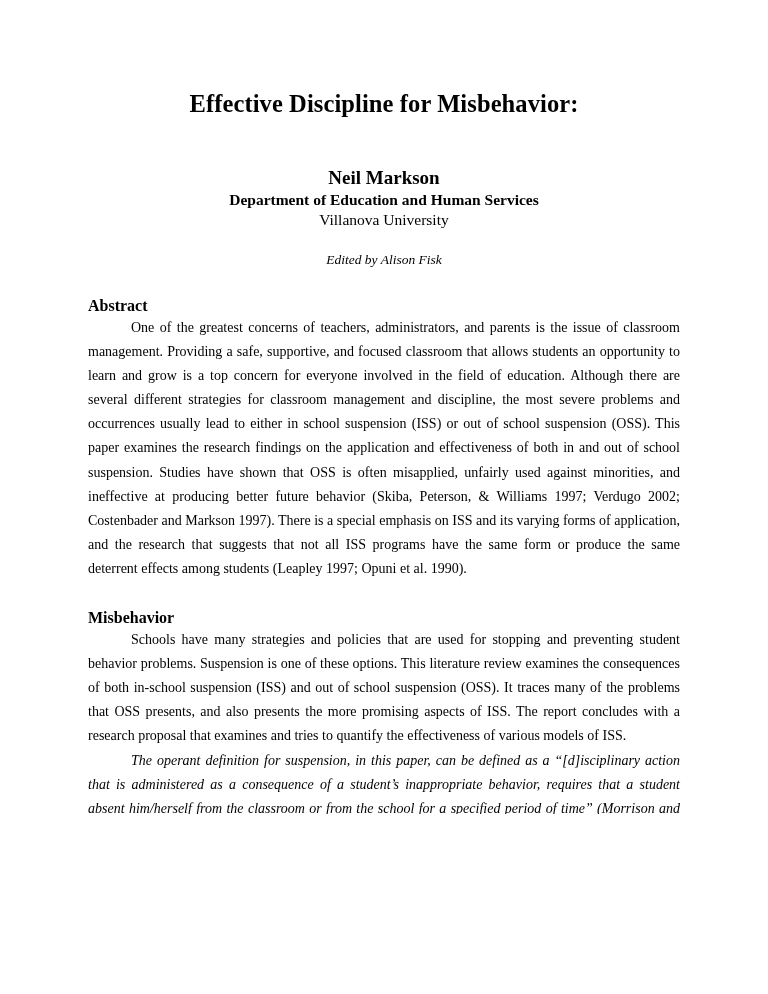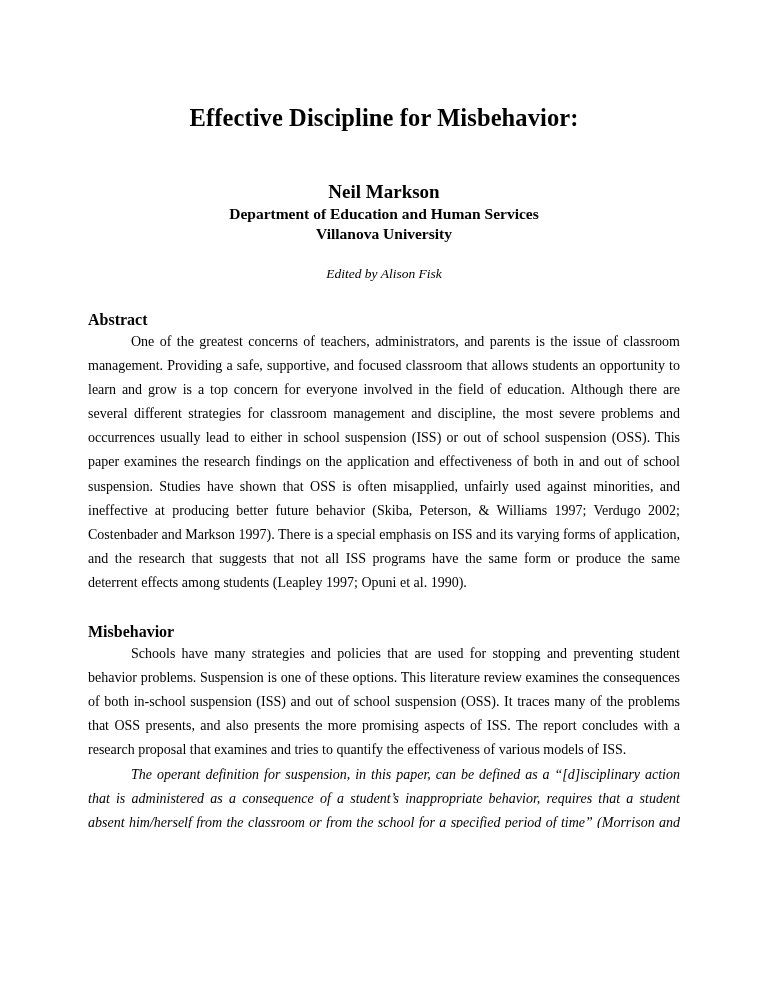--- a/index.html
+++ b/index.html
@@ -11,21 +11,21 @@
   body {
     font-family: "Liberation Serif", "DejaVu Serif", serif;
     color: #000000;
     -webkit-font-smoothing: antialiased;
   }
 
   .page {
     position: relative;
     width: 768px;
     height: 810px;
-    margin: 18px auto;
+    margin: 4px auto;
     background: #ffffff;
     overflow: hidden;
     box-sizing: border-box;
   }
 
   .content {
     position: absolute;
     left: 88px;
     top: 0;
     width: 592px;
@@ -56,21 +56,21 @@
   }
 
   .author-dept {
     font-size: 15.5px;
     font-weight: bold;
     line-height: 20px;
   }
 
   .author-univ {
     font-size: 15.5px;
-    font-weight: bold;
+    font-weight: normal;
     line-height: 20px;
   }
 
   .editor-line {
     text-align: center;
     font-size: 13.5px;
     font-style: italic;
     line-height: 18px;
     padding-top: 21px;
   }

